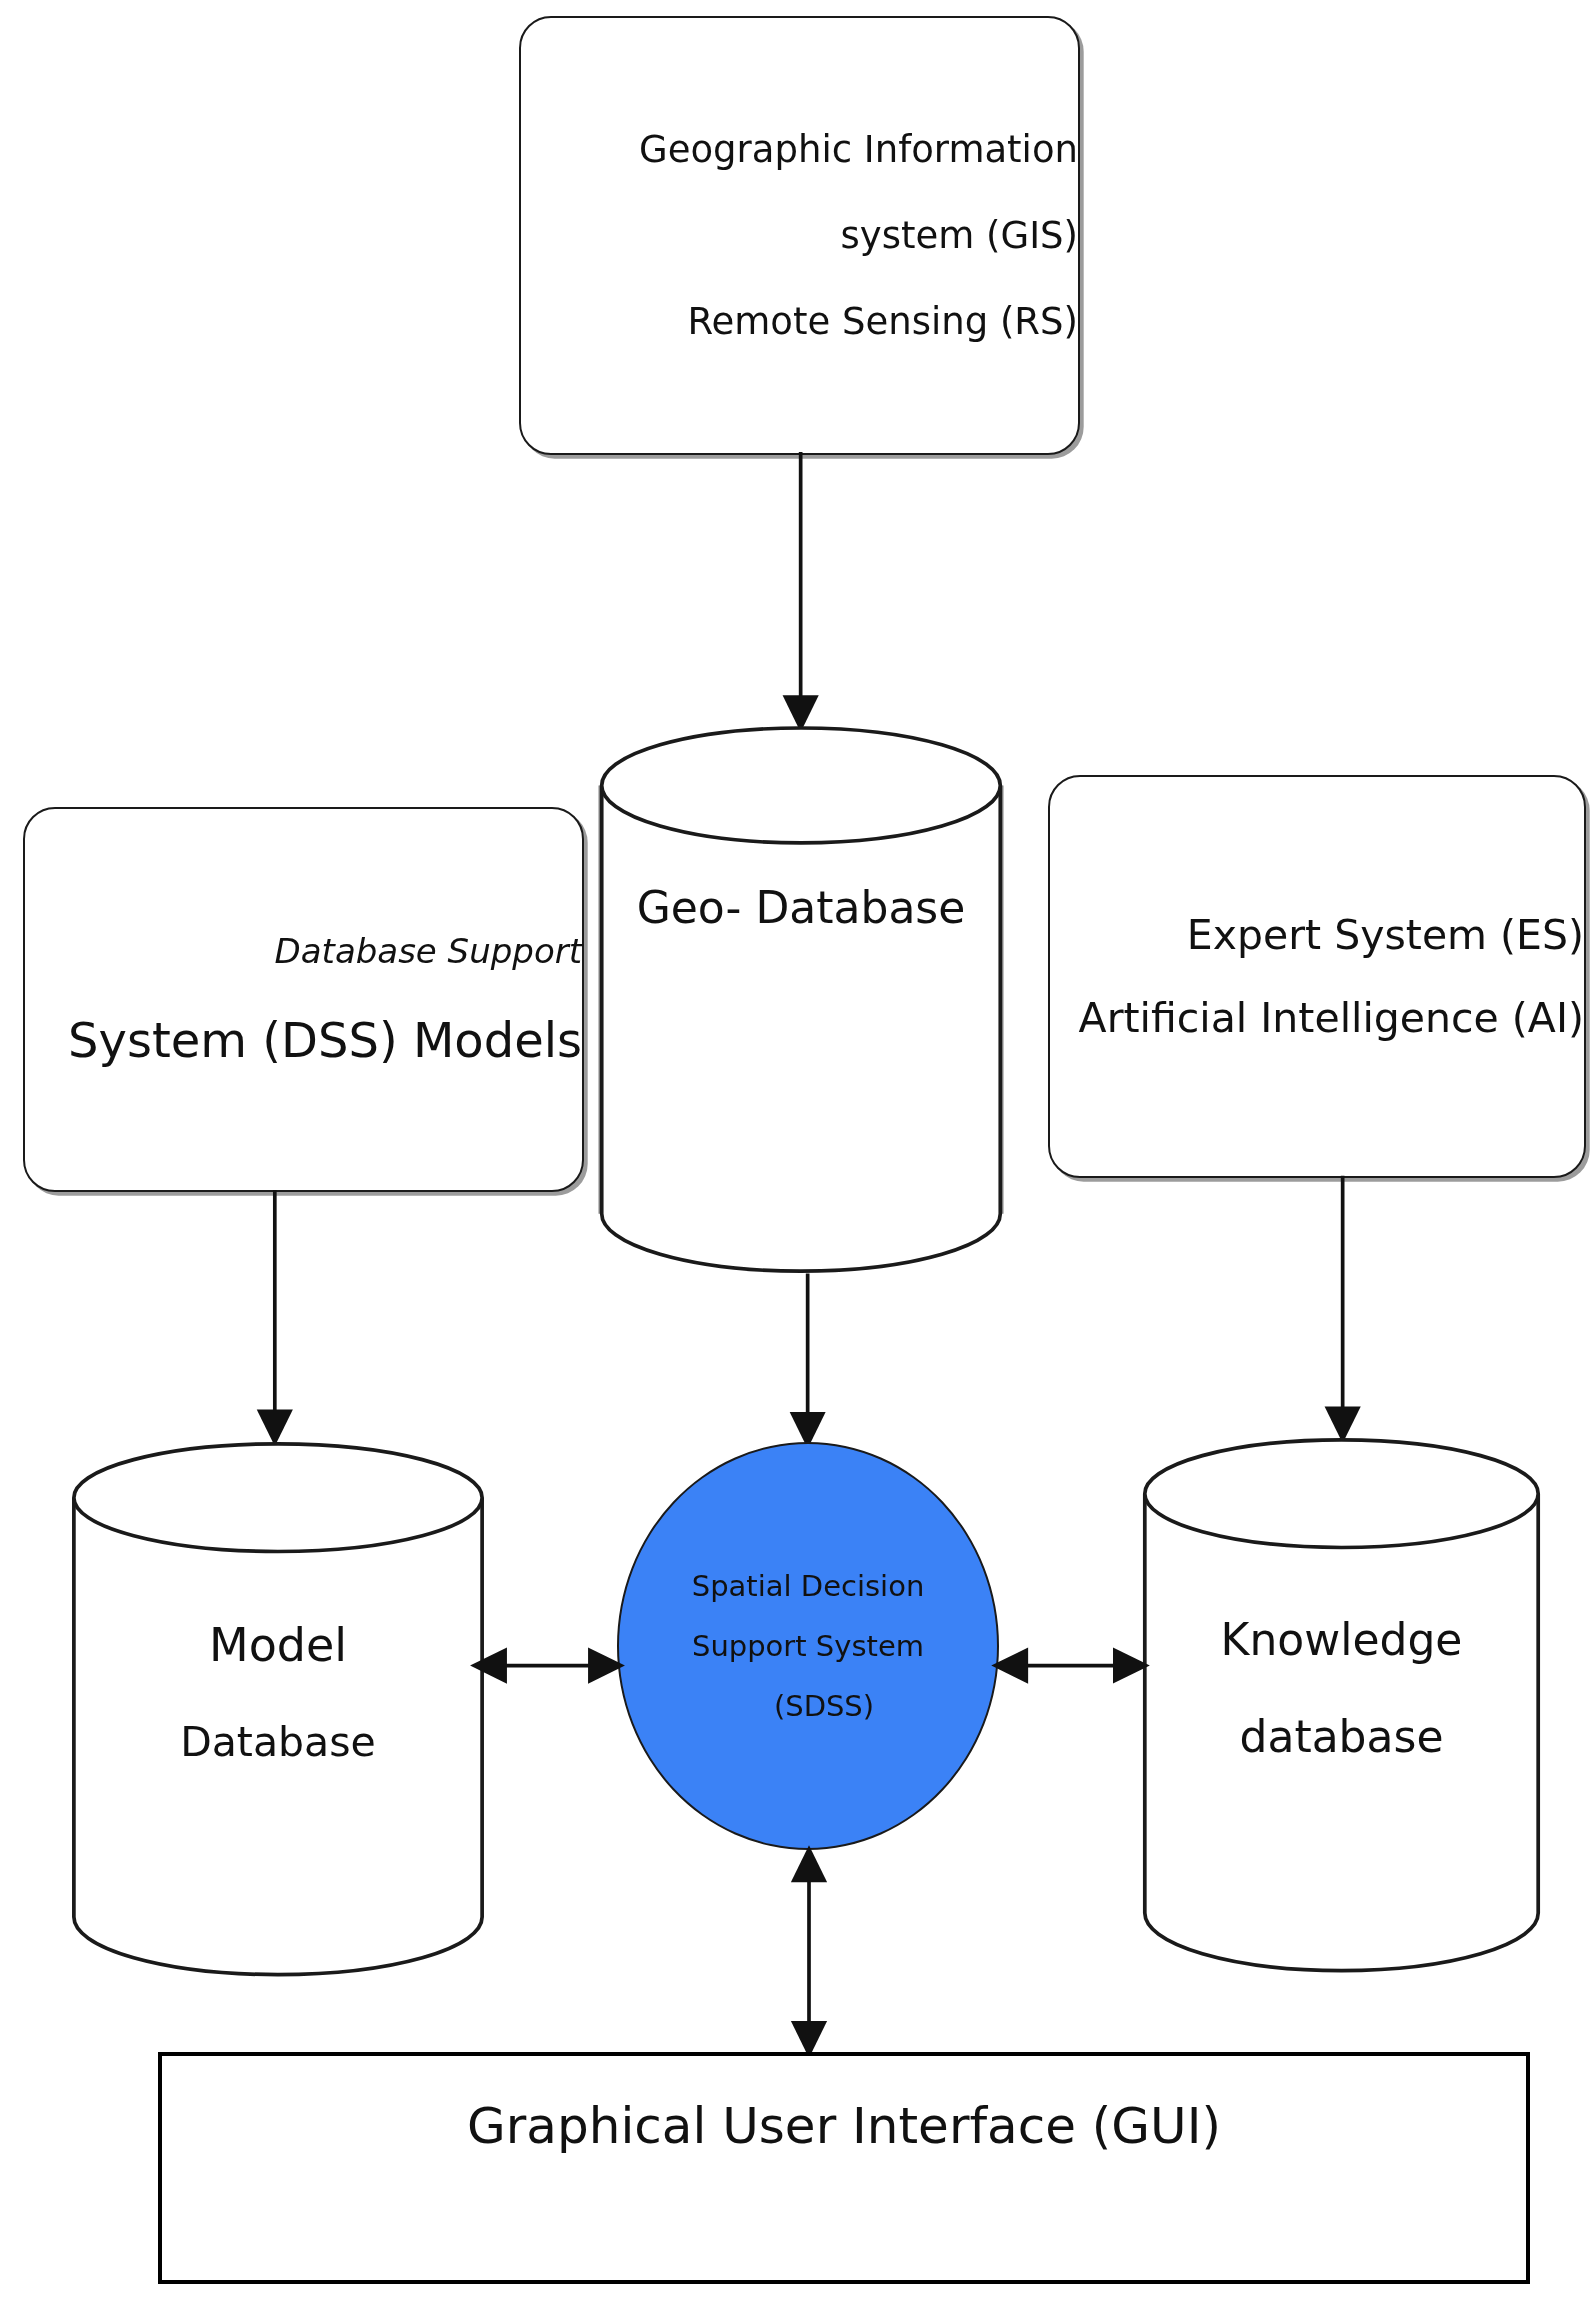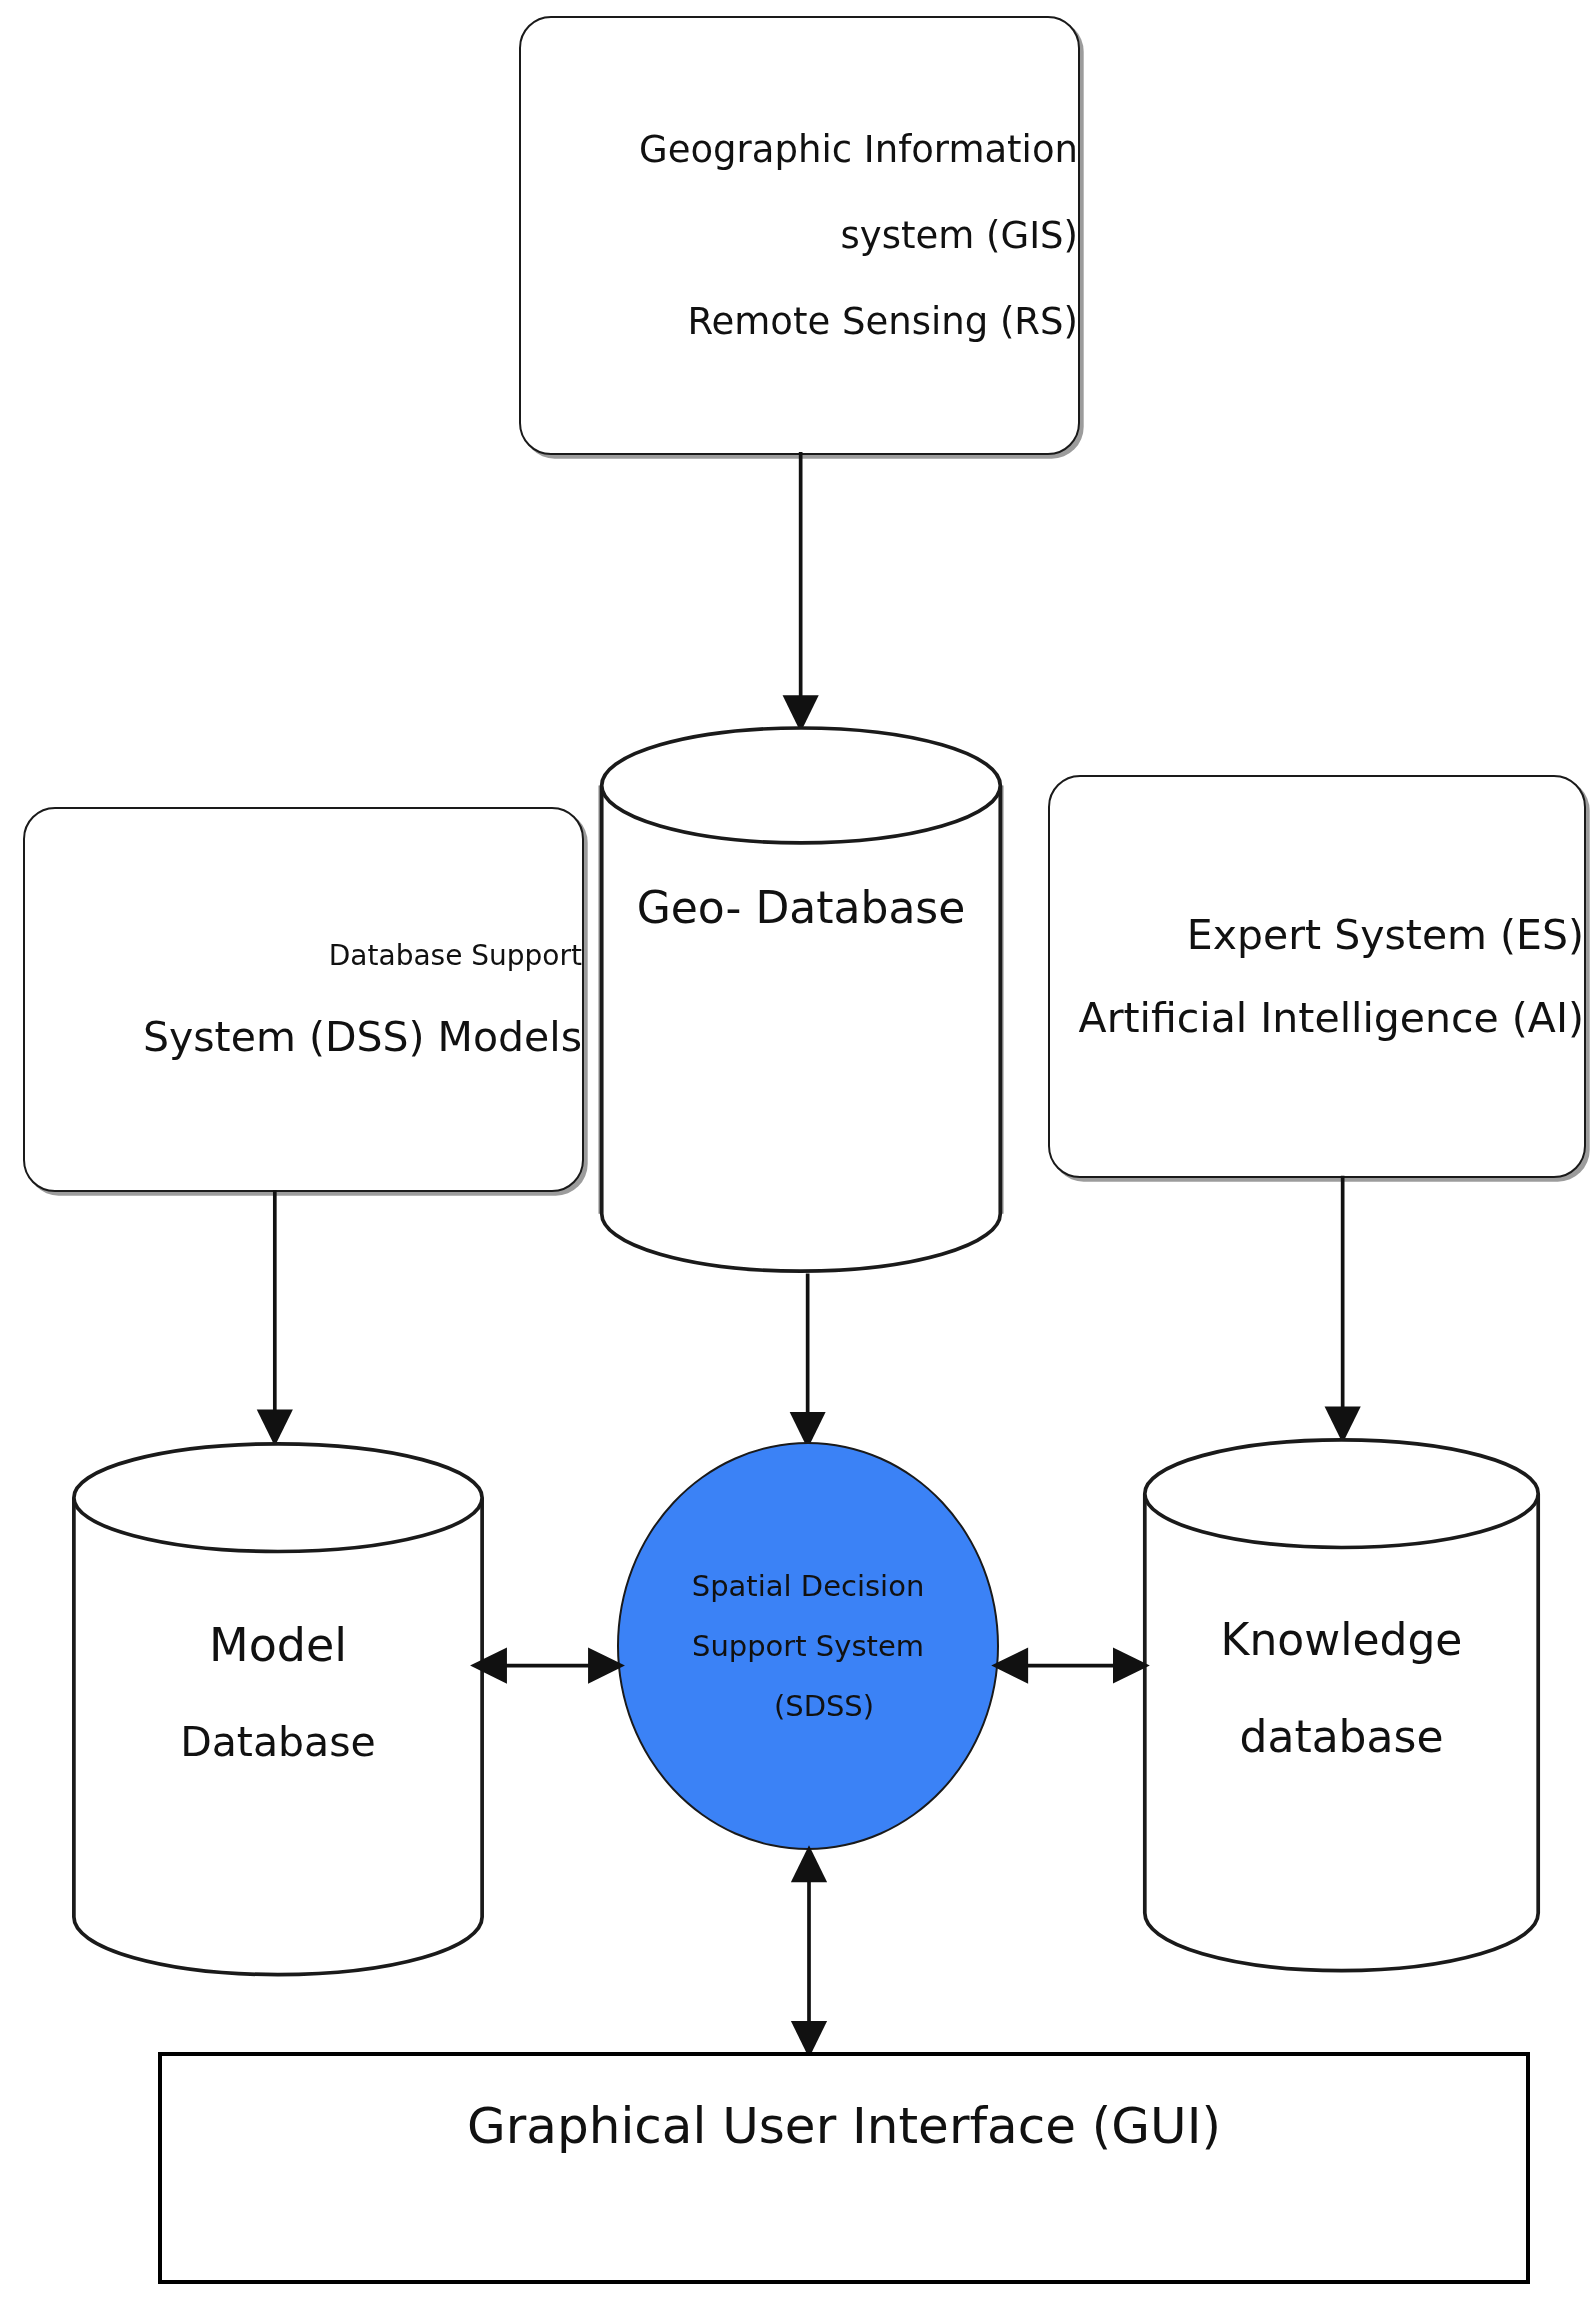--- a/index.html
+++ b/index.html
@@ -108,22 +108,22 @@
     <defs>
       <marker id="ah" markerWidth="11" markerHeight="11" refX="8.5" refY="5.5" orient="auto" markerUnits="strokeWidth">
         <path d="M0,0.6 L10,5.5 L0,10.4 z" fill="#111111"></path>
       </marker>
     </defs>
     <line x1="43" y1="0" x2="43" y2="298" marker-end="url(#ah)"></line>
   </svg>
 
   <div class="rbox" style="left:23px; top:807px; width:561px; height:385px;">
     <div class="inner">
-      <div class="line" style="font-size:28px; margin-bottom:41px;">Database Support</div>
-      <div class="line" style="font-size:41px;">System (DSS) Models</div>
+      <div class="line" style="font-size:34px; margin-bottom:41px;font-style:italic;">Database Support</div>
+      <div class="line" style="font-size:48px;">System (DSS) Models</div>
     </div>
   </div>
 
   <div class="cyl" style="left:598px; top:724px; width:406px; height:553px;">
     <svg width="406" height="553" viewBox="0 0 438 596">
       <path d="M4,66 L4,528" fill="none" stroke="#8e8e8e" stroke-width="7"></path>
       <path d="M434,66 L434,528" fill="none" stroke="#8e8e8e" stroke-width="7"></path>
       <path d="M4,66 L4,528 A215,62 0 0 0 434,528 L434,66" fill="#ffffff" stroke="#1a1a1a" stroke-width="4"></path>
       <ellipse cx="219" cy="66" rx="215" ry="62" fill="#ffffff" stroke="#1a1a1a" stroke-width="4"></ellipse>
     </svg>

